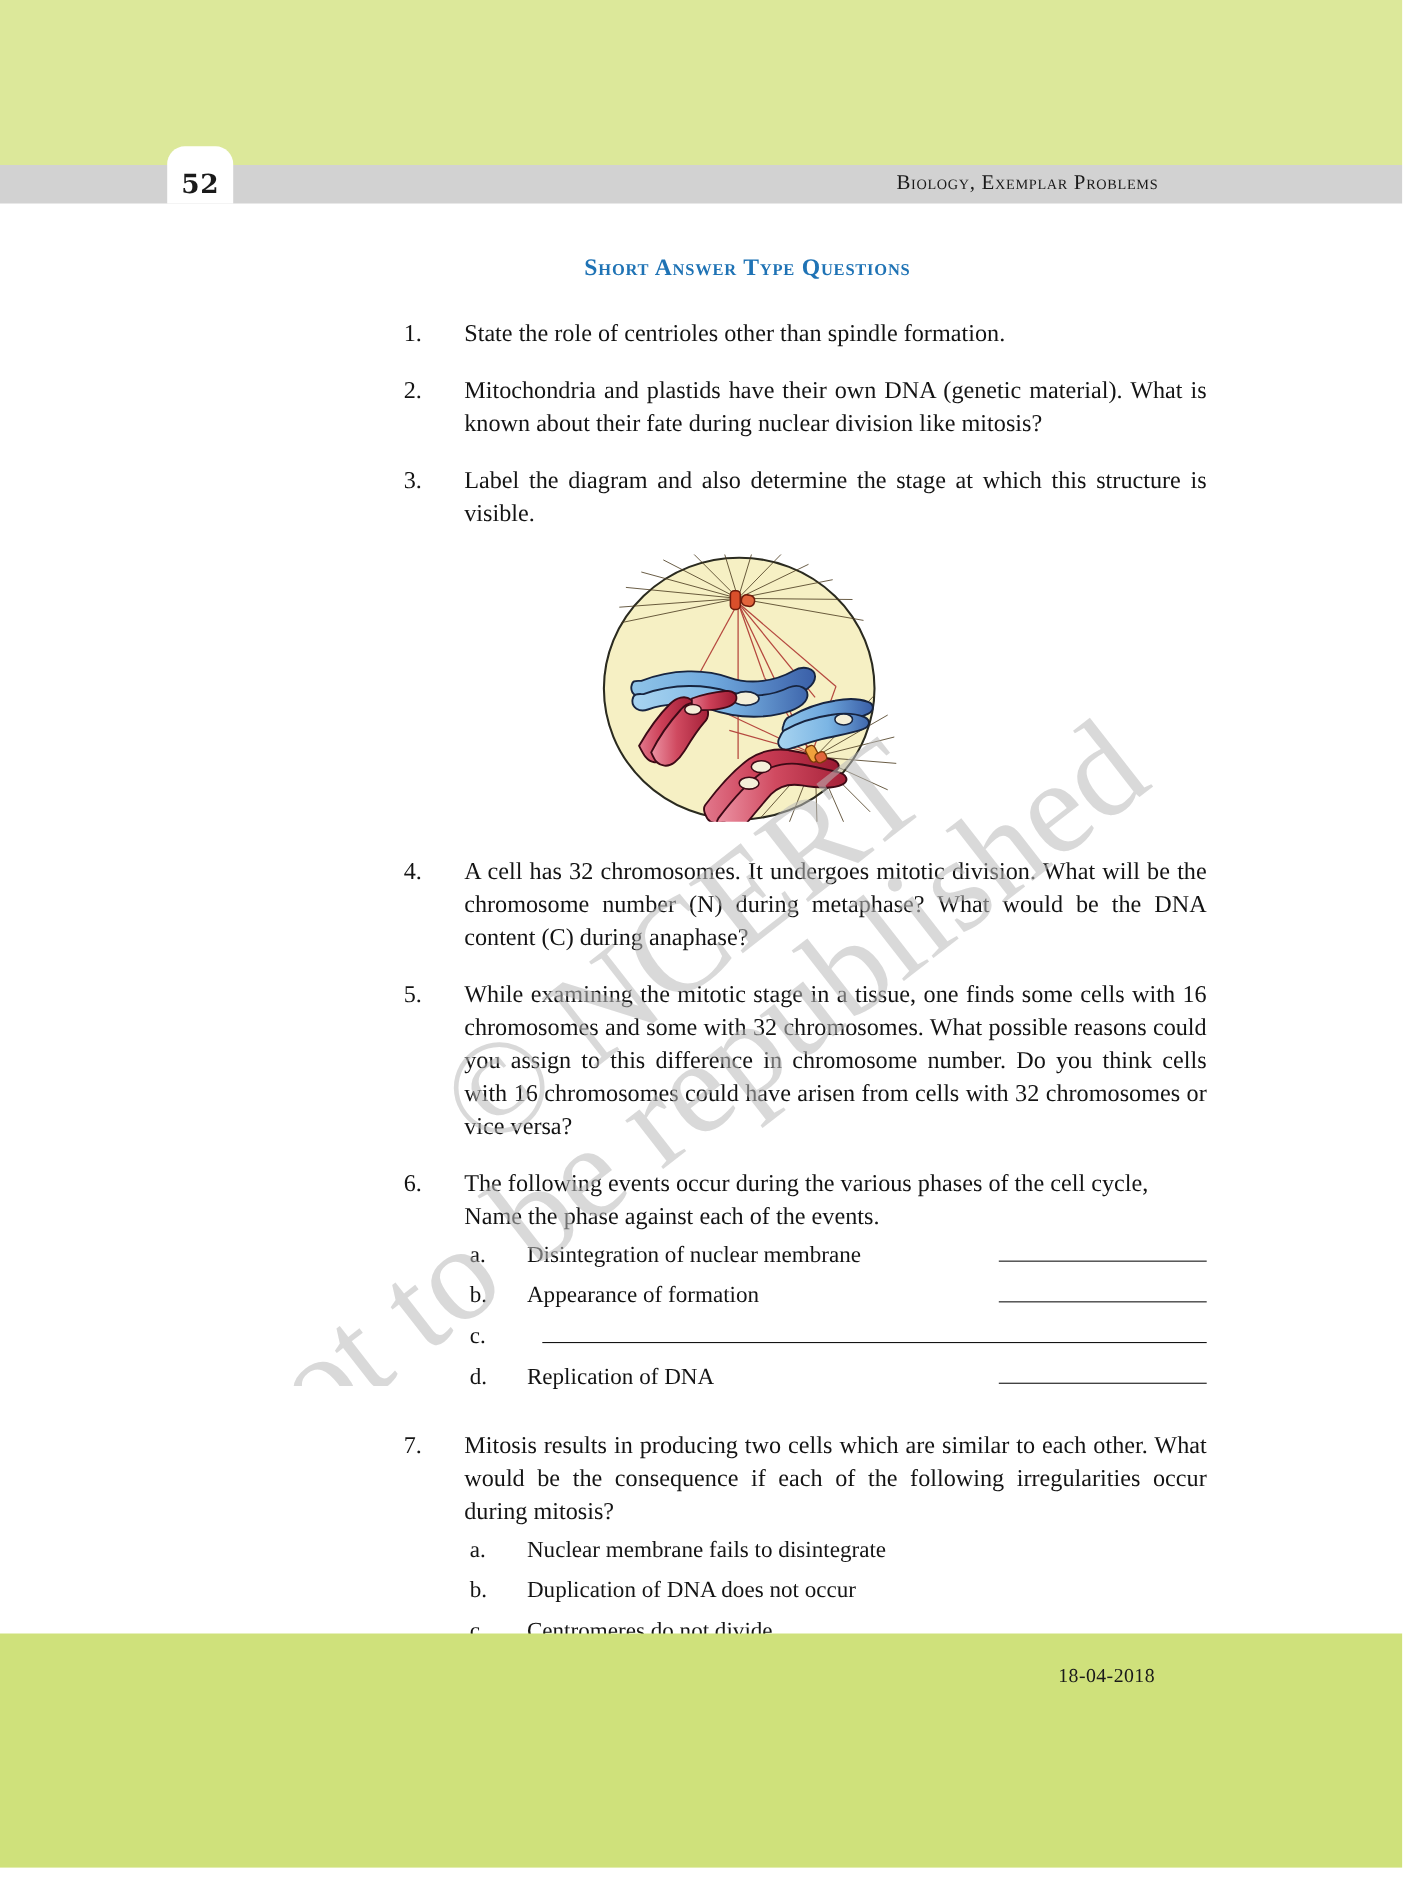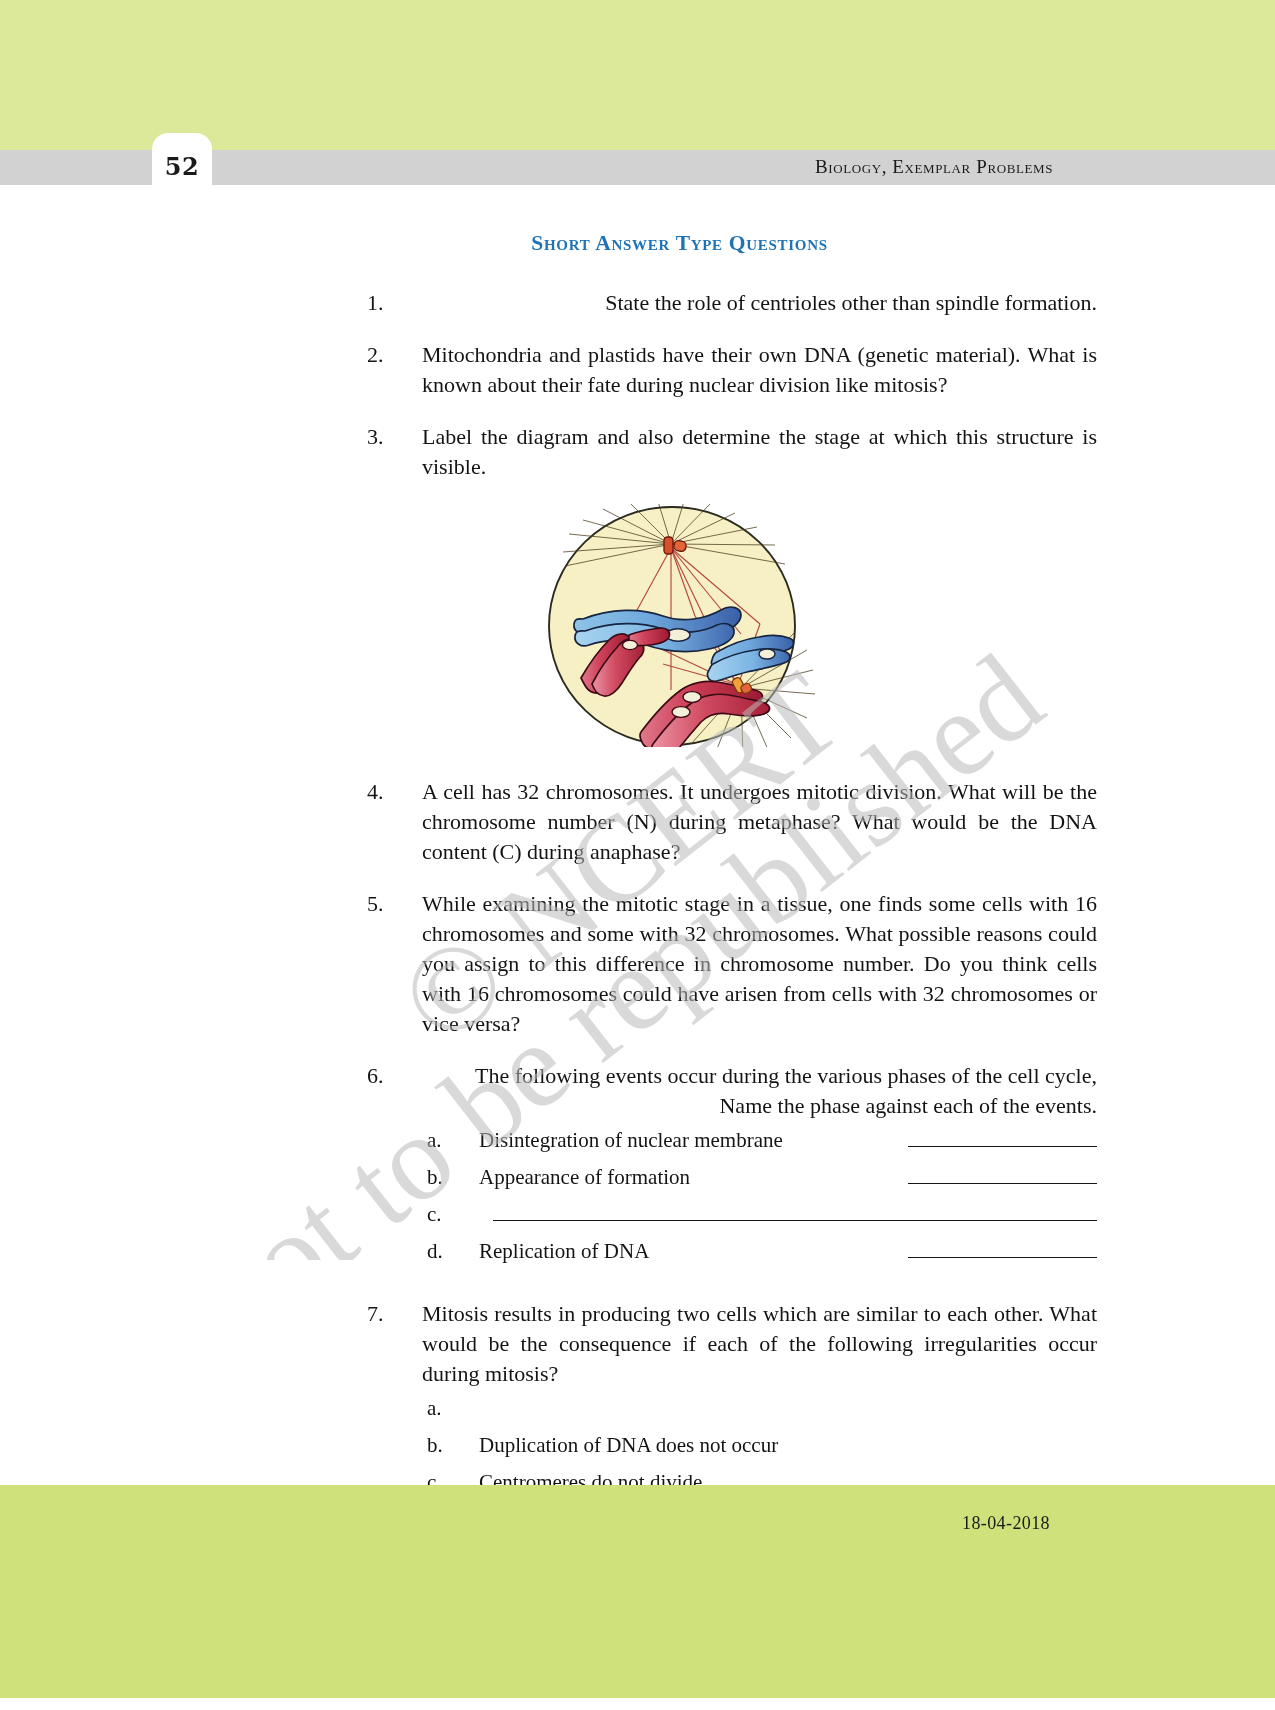--- a/index.html
+++ b/index.html
@@ -109,21 +109,21 @@
     color: #141414;
   }
   .q .qtext {
     flex: 1;
     font-size: 22px;
     line-height: 30px;
     color: #141414;
     text-align: justify;
     text-justify: inter-word;
   }
-  .q .qtext.nojust { text-align: right; }
+  .q .qtext.nojust { text-align: left; }
 
   
   .subitems { padding: 0 220px 0 385px; margin-top: 2px; }
   .sub {
     display: flex;
     align-items: flex-start;
     margin-bottom: 7px;
   }
   .sub .sublabel {
     width: 52px;
@@ -395,20 +395,21 @@
 
       <div class="spacer-7"></div>
 
       <div class="q" style="margin-bottom:4px">
         <div class="qnum">7.</div>
         <div class="qtext">Mitosis results in producing two cells which are similar to each other. What would be the consequence if each of the following irregularities occur during mitosis?</div>
       </div>
       <div class="subitems">
         <div class="sub">
           <div class="sublabel">a.</div>
+          <div class="subtext">Nuclear membrane fails to disintegrate</div>
         </div>
         <div class="sub">
           <div class="sublabel">b.</div>
           <div class="subtext">Duplication of DNA does not occur</div>
         </div>
         <div class="sub">
           <div class="sublabel">c.</div>
           <div class="subtext">Centromeres do not divide</div>
         </div>
         <div class="sub">

